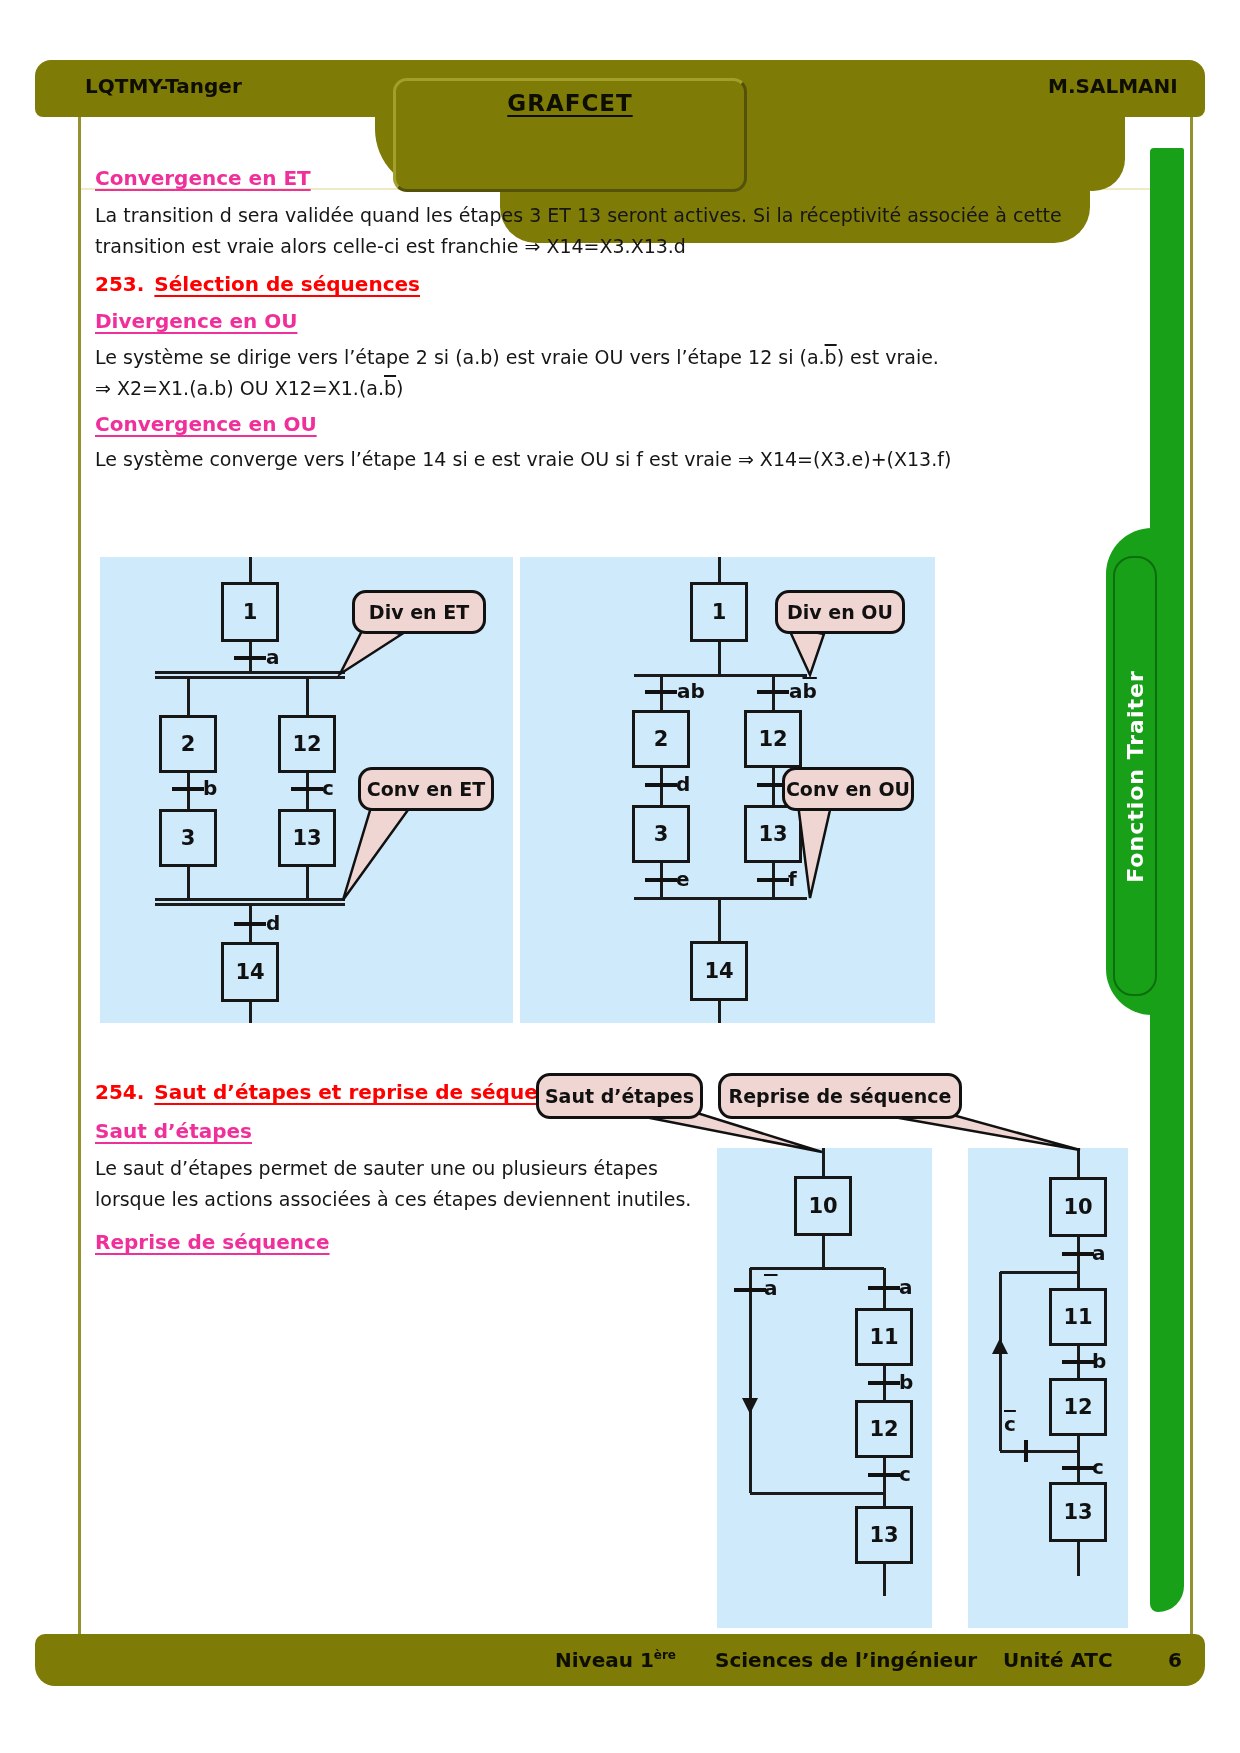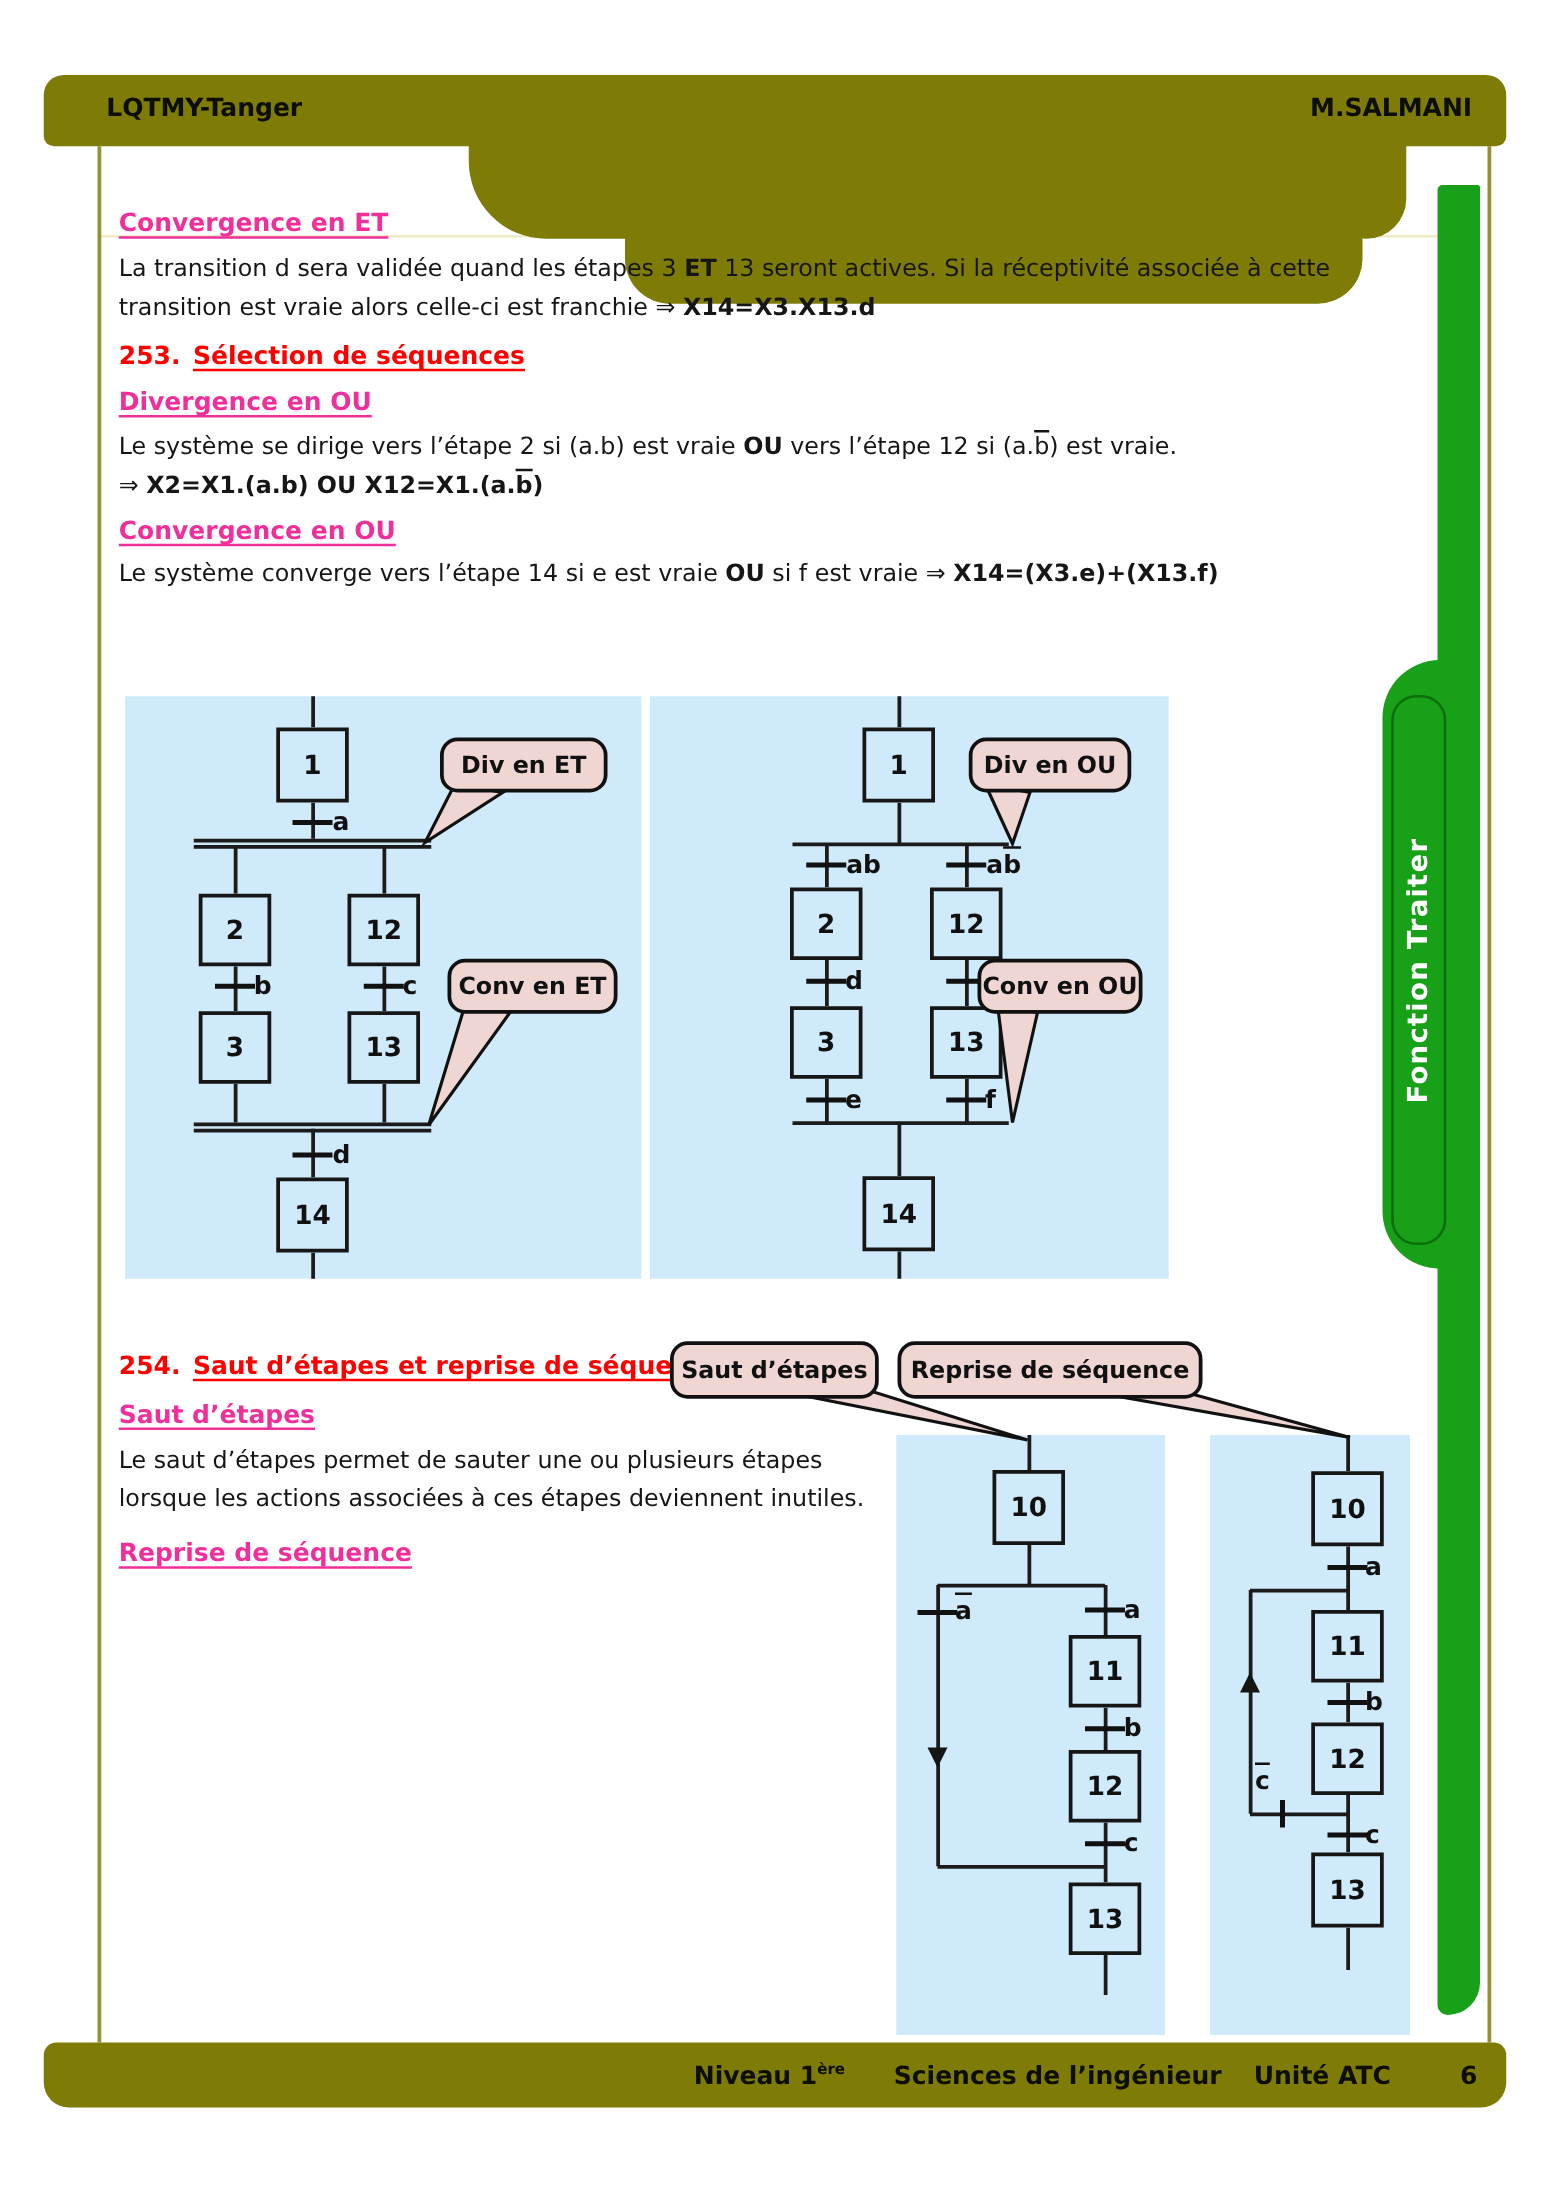--- a/index.html
+++ b/index.html
@@ -36,21 +36,21 @@
   .foot-band{position:absolute;left:35px;top:1634px;width:1170px;height:52px;background:#7e7b07;
              border-radius:10px 10px 20px 20px;z-index:3;}
   .foot-item{position:absolute;top:1648px;font-size:20px;font-weight:bold;color:#0d0d00;z-index:4;white-space:nowrap;}
   .foot-item sup{font-size:12px;}
   
   .h-pink{position:absolute;left:95px;font-size:20px;font-weight:bold;color:#f0309a;
           text-decoration:underline;text-underline-offset:4px;white-space:nowrap;z-index:2;text-align:center;}
   .h-red{position:absolute;left:95px;font-size:20px;font-weight:bold;color:#fe0000;white-space:nowrap;z-index:2;}
   .h-red .u{text-decoration:underline;text-underline-offset:4px;margin-left:10px;}
   .para{position:absolute;left:95px;font-size:19px;line-height:31px;color:#161616;white-space:pre-wrap;z-index:2;}
-  span.bold{font-weight:bold;}
+  span.bold{font-weight:normal;}
   span.ov{text-decoration:overline;text-decoration-thickness:2px;}
   
   .panel{position:absolute;z-index:2;}
   .panel svg{position:absolute;left:0;top:0;z-index:2;pointer-events:none;}
   .gbox{position:absolute;border:3px solid #161616;background:#cfeafb;display:flex;align-items:center;
         justify-content:center;font-size:21px;font-weight:bold;color:#111;z-index:1;}
   .gvl{position:absolute;width:3px;background:#1b1b1b;z-index:0;}
   .ghl{position:absolute;height:3px;background:#1b1b1b;z-index:0;}
   .gtick{position:absolute;width:32px;height:4px;background:#111;z-index:1;}
   .gvtick{position:absolute;width:4px;height:22px;background:#111;z-index:1;}
@@ -65,20 +65,23 @@
 </head>
 <body>
 
 <div class="page">
 
   <div class="cream-rule"></div>
   <div class="band"></div>
   <div class="tab-wingL"></div>
   <div class="tab-wingR"></div>
   <div class="tab-main"></div>
+  <div class="grafcet-box">
+    <span>GRAFCET</span>
+  </div>
   <div class="hdr-left">LQTMY-Tanger</div>
   <div class="hdr-right">M.SALMANI</div>
 
   <div class="vrule left"></div>
   <div class="vrule right"></div>
   <div class="green-strip"></div>
   <div class="green-bulge"></div>
   <div class="green-outline">
     <span>Fonction Traiter</span>
   </div>

